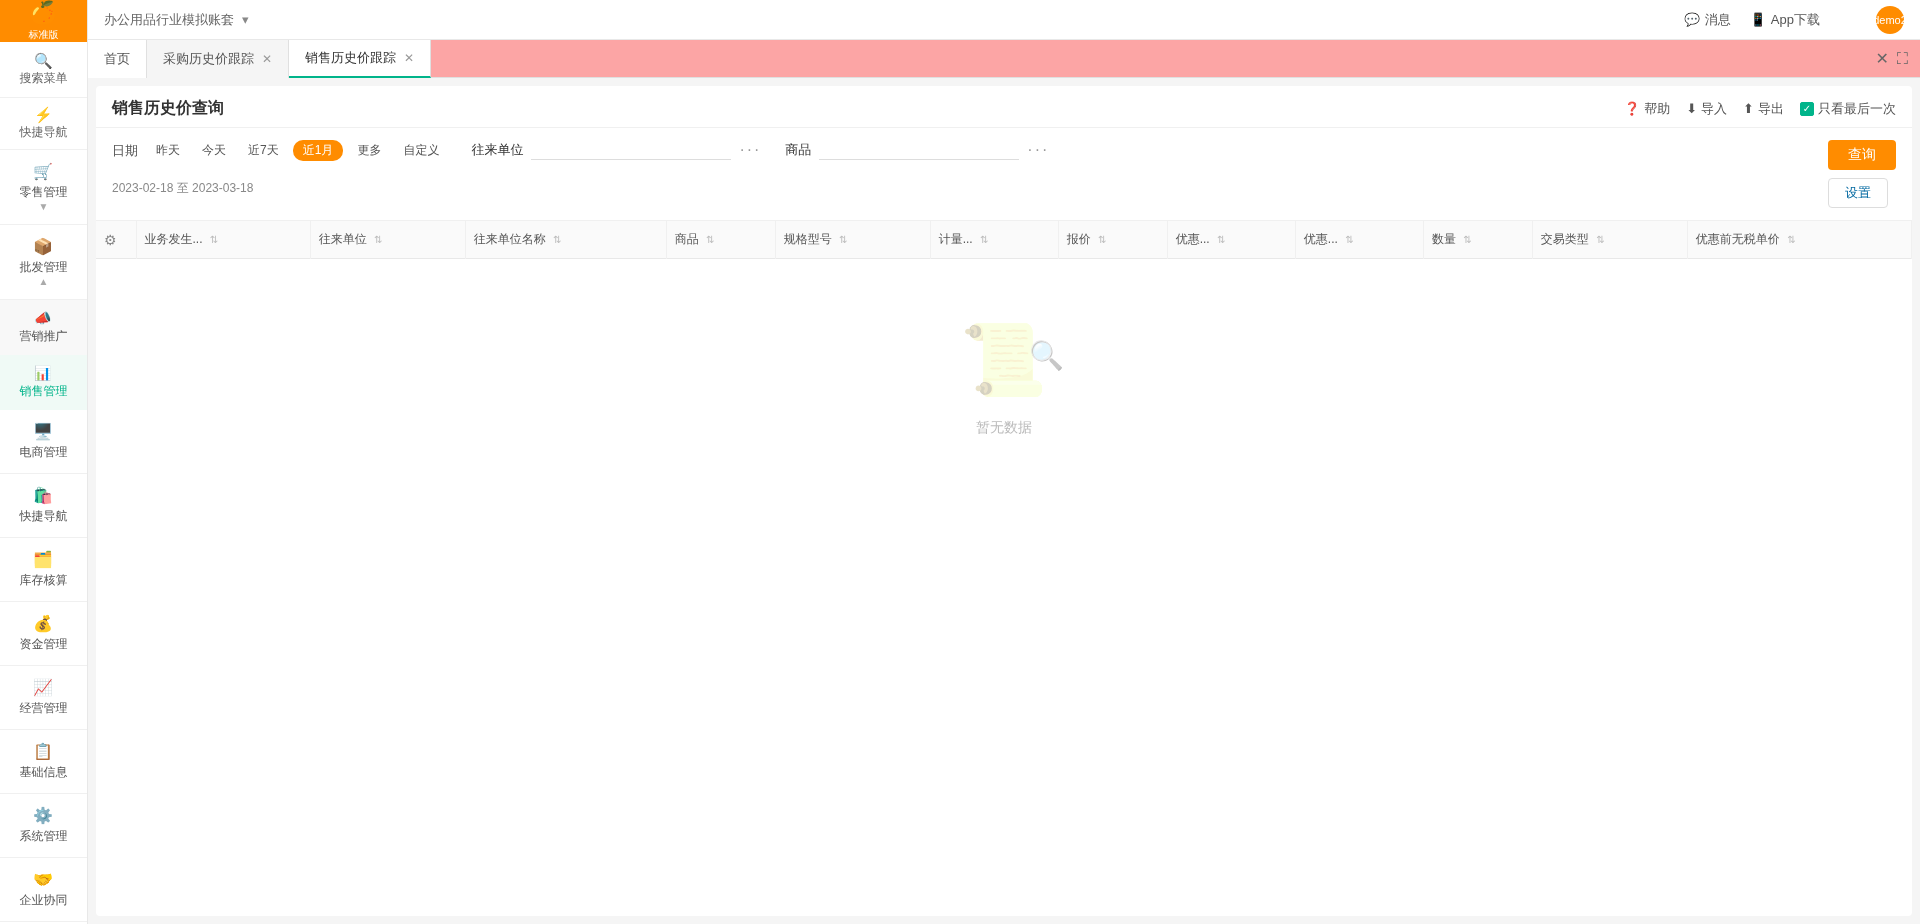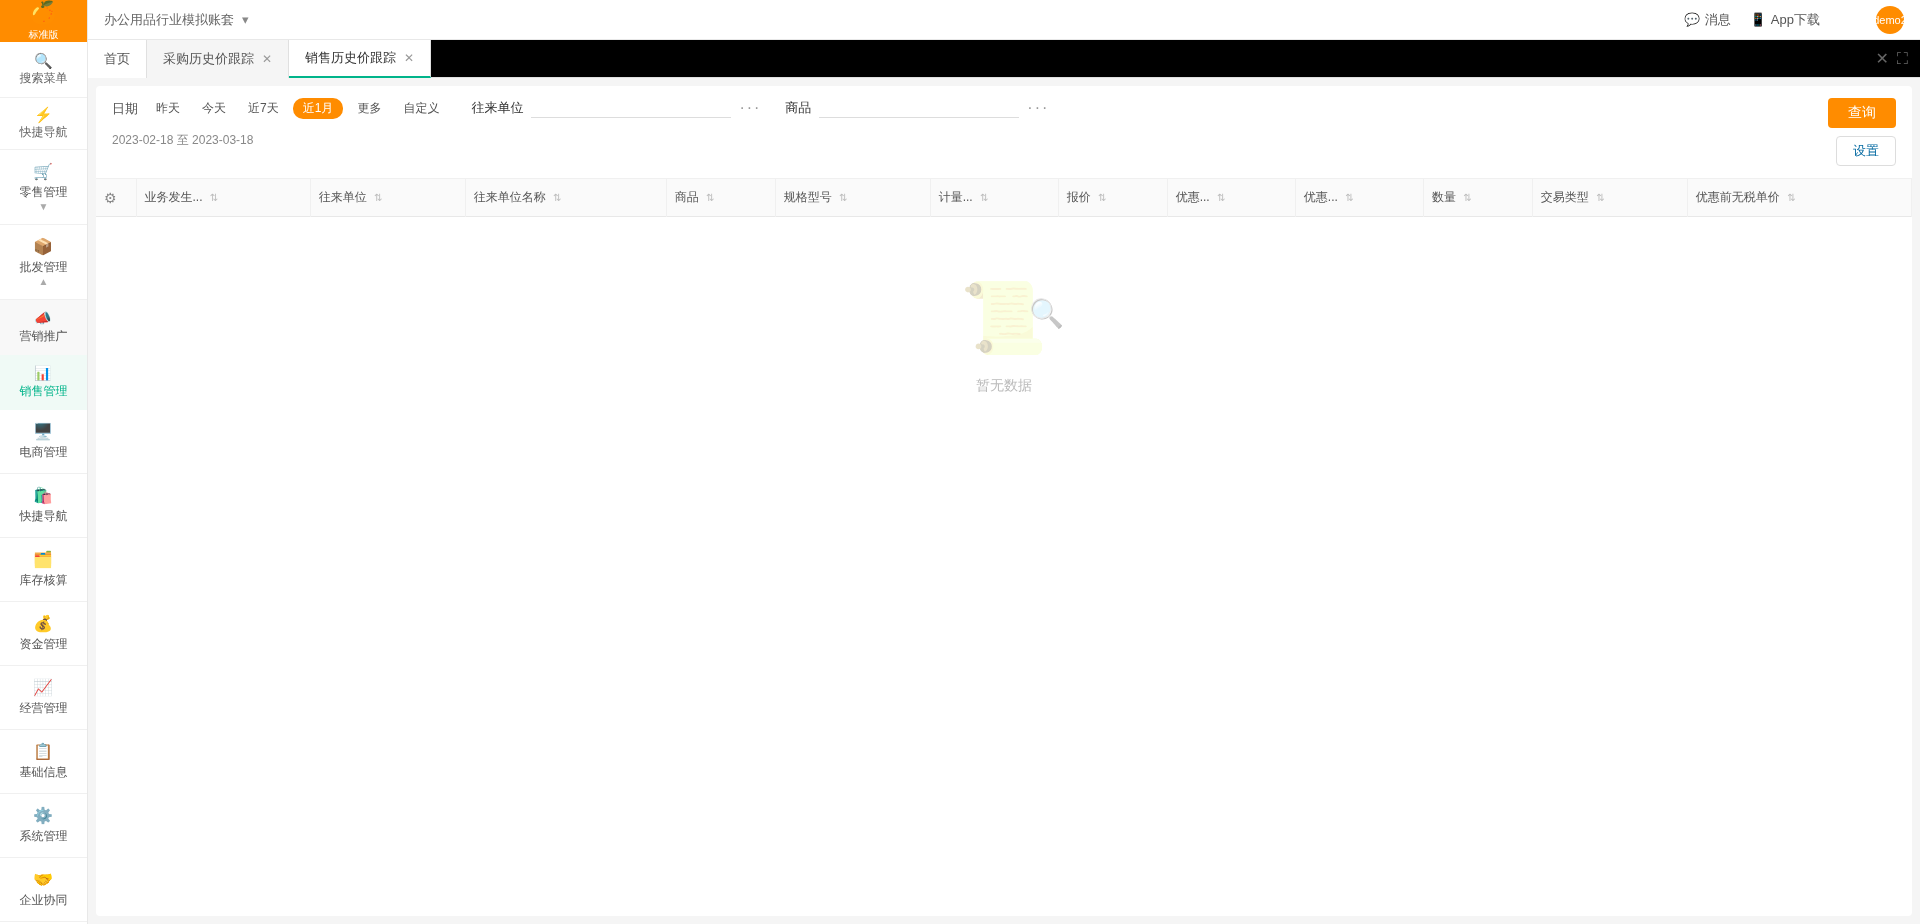--- a/index.html
+++ b/index.html
@@ -23,21 +23,21 @@
     .main { flex: 1; display: flex; flex-direction: column; height: 924px; overflow: hidden; }
 
     
     .top-header { height: 40px; background: #fff; border-bottom: 1px solid #e8e8e8; display: flex; align-items: center; padding: 0 16px; justify-content: space-between; flex-shrink: 0; }
     .top-header-left { display: flex; align-items: center; gap: 8px; color: #666; font-size: 13px; }
     .top-header-right { display: flex; align-items: center; gap: 20px; color: #555; font-size: 13px; }
     .header-action { display: flex; align-items: center; gap: 4px; cursor: pointer; }
     .user-avatar { width: 28px; height: 28px; border-radius: 50%; background: #ff8c00; color: #fff; display: flex; align-items: center; justify-content: center; font-size: 12px; cursor: pointer; margin-left: 36px; }
 
     
-    .tab-bar { height: 38px; background: #000000; display: flex; align-items: center; flex-shrink: 0; border-bottom: 1px solid #e0e0e0; }
+    .tab-bar { height: 38px; background: #fca5a5; display: flex; align-items: center; flex-shrink: 0; border-bottom: 1px solid #e0e0e0; }
     .tab { height: 38px; padding: 0 16px; display: flex; align-items: center; gap: 6px; cursor: pointer; font-size: 13px; color: #555; border-right: 1px solid #e0e0e0; background: #f5f5f5; }
     .tab.active { background: #fff; color: #333; border-bottom: 2px solid #00b48a; }
     .tab-close { font-size: 12px; color: #999; cursor: pointer; margin-left: 2px; }
     .tab-home { background: #fff; font-weight: 500; }
     .tab-spacer { flex: 1; }
     .tab-window-controls { display: flex; gap: 8px; padding: 0 12px; align-items: center; }
     .win-btn { font-size: 16px; cursor: pointer; color: #666; }
 
     
     .page-content { flex: 1; display: flex; flex-direction: column; overflow: hidden; background: #f5f5f5; padding: 8px; }
@@ -48,21 +48,21 @@
     
     .page-title-bar { padding: 12px 16px 8px; display: flex; align-items: center; justify-content: space-between; border-bottom: 1px solid #f0f0f0; }
     .page-title { font-size: 16px; font-weight: bold; color: #333; }
     .title-actions { display: flex; align-items: center; gap: 16px; font-size: 13px; color: #555; }
     .title-action { display: flex; align-items: center; gap: 4px; cursor: pointer; }
     .checkbox-label { display: flex; align-items: center; gap: 4px; cursor: pointer; }
     .checkbox-box { width: 14px; height: 14px; border: 1px solid #00b48a; background: #00b48a; display: flex; align-items: center; justify-content: center; color: #fff; font-size: 10px; border-radius: 2px; }
 
     
     .filter-bar { padding: 12px 16px; border-bottom: 1px solid #f0f0f0; display: flex; align-items: flex-start; gap: 24px; flex-shrink: 0; }
-    .filter-group { display: flex; flex-direction: column; gap: 10px; }
+    .filter-group { display: flex; flex-direction: column; gap: 16px; }
     .filter-row { display: flex; align-items: center; gap: 6px; }
     .date-btn { padding: 2px 8px; border-radius: 3px; cursor: pointer; font-size: 12px; color: #555; border: none; background: none; }
     .date-btn.active { background: #ff8c00; color: #fff; border-radius: 10px; padding: 2px 10px; }
     .date-range { font-size: 12px; color: #888; margin-top: 3px; }
     .filter-input-group { display: flex; align-items: center; gap: 8px; }
     .filter-input-label { font-size: 13px; color: #333; white-space: nowrap; }
     .filter-input { border: none; border-bottom: 1px solid #ddd; outline: none; padding: 2px 8px; font-size: 13px; width: 200px; }
     .filter-ellipsis { color: #999; cursor: pointer; font-size: 16px; letter-spacing: 2px; }
     .btn-query { background: #ff8c00; color: #fff; border: none; border-radius: 4px; padding: 6px 20px; font-size: 14px; cursor: pointer; white-space: nowrap; }
     .btn-setting { background: #fff; color: #0369a1; border: 1px solid #ddd; border-radius: 4px; padding: 5px 16px; font-size: 13px; cursor: pointer; margin-top: 4px; }
@@ -197,20 +197,41 @@
     <div class="tab-spacer"></div>
     <div class="tab-window-controls">
       <span class="win-btn">✕</span>
       <span class="win-btn">⛶</span>
     </div>
   </div>
 
   <div class="page-content">
     <div class="page-card">
 
+      <div class="page-title-bar">
+        <span class="page-title">销售历史价查询</span>
+        <div class="title-actions">
+          <div class="title-action">
+            <span>❓</span>
+            <span>帮助</span>
+          </div>
+          <div class="title-action">
+            <span>⬇</span>
+            <span>导入</span>
+          </div>
+          <div class="title-action">
+            <span>⬆</span>
+            <span>导出</span>
+          </div>
+          <div class="checkbox-label">
+            <div class="checkbox-box">✓</div>
+            <span>只看最后一次</span>
+          </div>
+        </div>
+      </div>
 
       <div class="filter-bar">
         <div class="filter-group">
           <div class="filter-row">
             <span style="font-size:13px;color:#555;margin-right:4px;">日期</span>
             <button class="date-btn">昨天</button>
             <button class="date-btn">今天</button>
             <button class="date-btn">近7天</button>
             <button class="date-btn active">近1月</button>
             <button class="date-btn">更多</button>
@@ -224,21 +245,21 @@
           <input class="filter-input" type="text" placeholder="" style="">
           <span class="filter-ellipsis">···</span>
         </div>
 
         <div class="filter-input-group">
           <span class="filter-input-label">商品</span>
           <input class="filter-input" type="text" placeholder="" style="">
           <span class="filter-ellipsis">···</span>
         </div>
 
-        <div style="display:flex;flex-direction:column;align-items:flex-end;gap:4px;margin-left:auto;">
+        <div style="display:flex;flex-direction:column;align-items:flex-start;gap:4px;margin-left:auto;">
           <button class="btn-query">查询</button>
           <button class="btn-setting">设置</button>
         </div>
       </div>
 
       <div class="table-container">
         <table>
           <thead>
             <tr>
               <th style="width:40px;">

